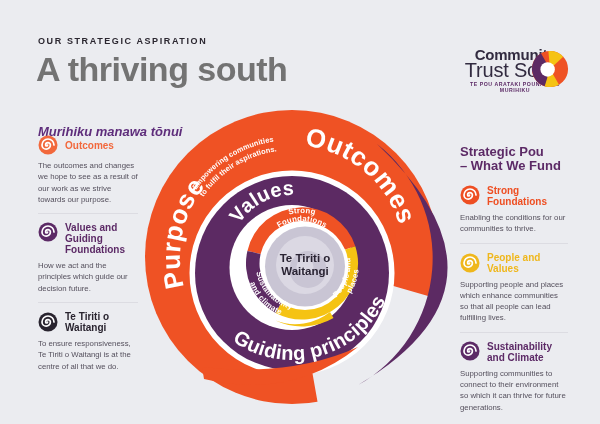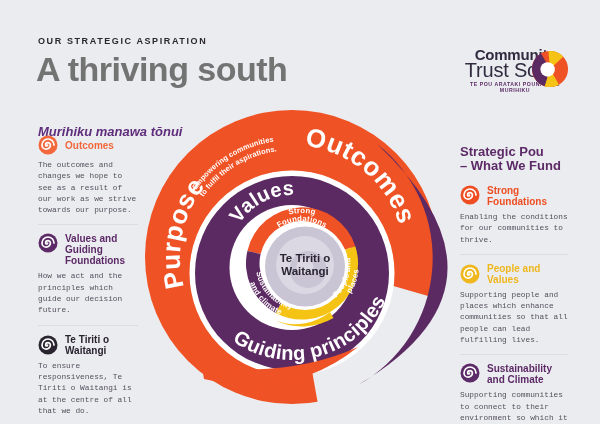--- a/index.html
+++ b/index.html
@@ -28,21 +28,21 @@
   .col-left{left:38px;top:135px;width:100px;}
   .col-right{left:460px;top:133px;width:108px;}
   .pou-title{font-size:13px;font-weight:700;color:#5C2A66;line-height:14px;margin-bottom:12px;margin-top:12px;}
   .item{margin-bottom:0;}
   .item-head{display:flex;align-items:center;gap:7px;}
   .item-head.align-top{align-items:flex-start;}
   .koru{width:20px;height:20px;flex:0 0 20px;}
   .item-title{font-size:10px;font-weight:700;line-height:11px;}
   .c-orange{color:#F2683C;} .c-red{color:#EE4E22;} .c-purple{color:#5C2A66;}
   .c-yellow{color:#EFB71C;} .c-dark{color:#29242F;}
-  .item-body{margin:5px 0 0 0;line-height:11.3px;color:#55505D;font-family:Liberation Mono, monospace;}
+  .item-body{margin:5px 0 0 0;line-height:11.3px;color:#55505D;}
   .rule{height:1px;background:#DCDCE2;margin:8px 0 8px 0;}
   
   .diagram{position:absolute;left:142px;top:107px;width:320px;height:300px;}
   .purple-main{paint-order:stroke;}
   text{font-family:"Liberation Sans", sans-serif;}
   .t-big{font-size:26px;font-weight:700;fill:#FFFFFF;letter-spacing:0.5px;}
   .t-mid{font-size:20px;font-weight:700;fill:#FFFFFF;letter-spacing:0.3px;}
   .t-sm{font-size:7.8px;font-weight:700;fill:#FFFFFF;letter-spacing:0.2px;}
   .t-xs{font-size:7.4px;font-weight:700;fill:#FFFFFF;letter-spacing:0.1px;}
   .t-centre{font-size:11.5px;font-weight:700;fill:#2A2433;text-anchor:middle;}

